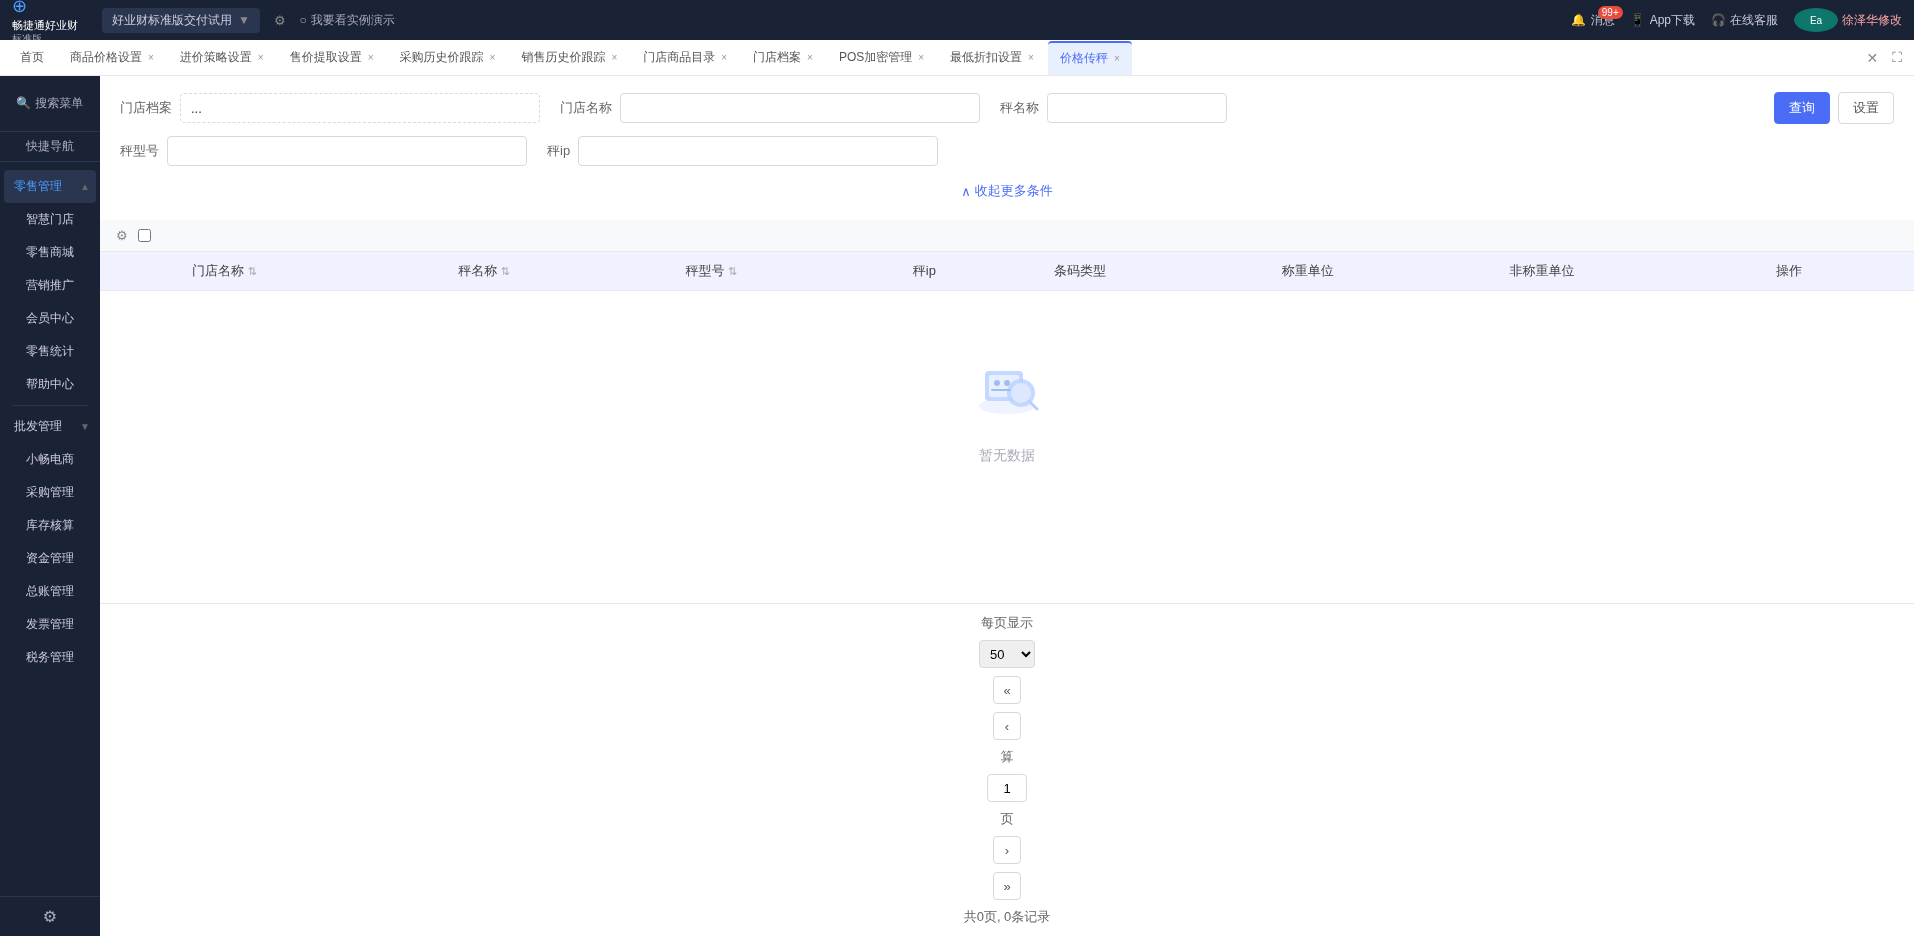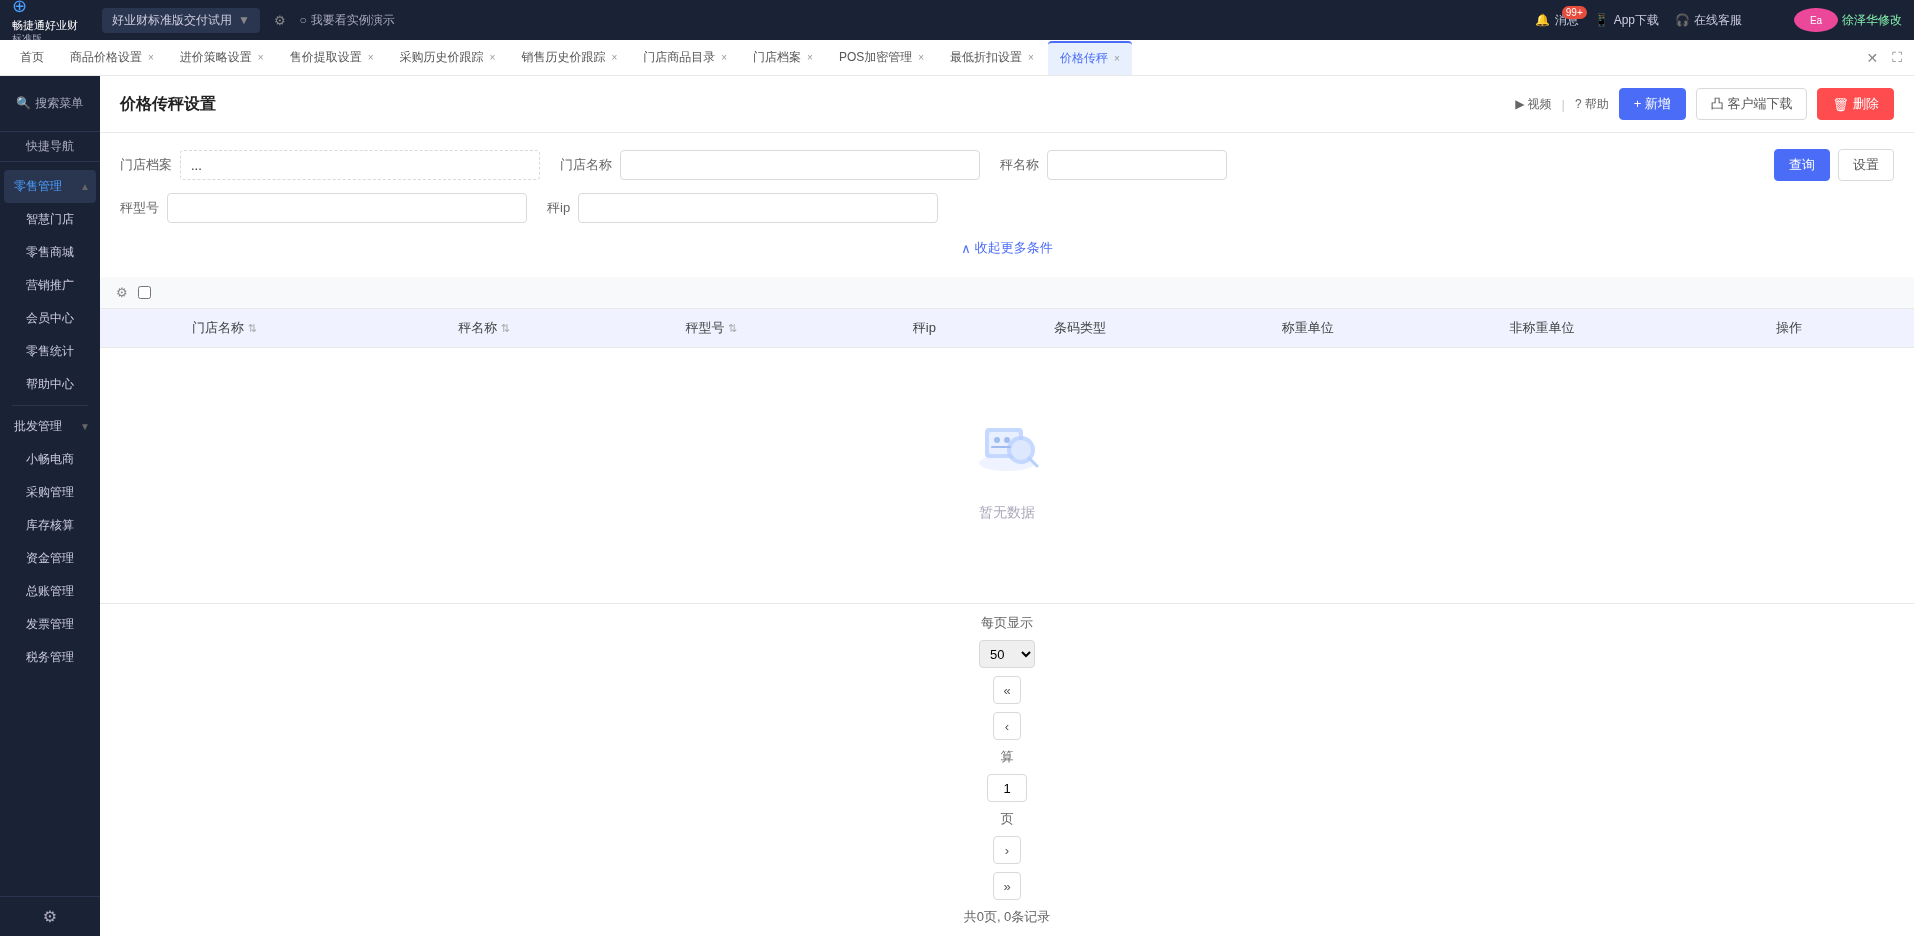--- a/index.html
+++ b/index.html
@@ -8,21 +8,21 @@
     
     .top-bar { height: 40px; background: #1a2236; display: flex; align-items: center; padding: 0 12px; gap: 10px; flex-shrink: 0; }
     .top-bar-logo { color: #fff; font-size: 12px; line-height: 1.3; min-width: 80px; }
     .top-bar-selector { background: #2a3550; border: none; color: #ccd; padding: 4px 10px; border-radius: 4px; font-size: 12px; display: flex; align-items: center; gap: 6px; cursor: pointer; }
     .top-bar-selector .arrow { color: #888; }
     .top-bar-settings { color: #888; cursor: pointer; padding: 4px; }
     .demo-link { color: #aab; font-size: 12px; display: flex; align-items: center; gap: 4px; cursor: pointer; }
     .top-bar-right { margin-left: auto; display: flex; align-items: center; gap: 16px; }
     .top-bar-right-item { display: flex; align-items: center; gap: 4px; color: #ccd; font-size: 12px; cursor: pointer; position: relative; }
     .badge { background: #e74c3c; color: #fff; font-size: 10px; padding: 1px 4px; border-radius: 8px; position: absolute; top: -6px; right: -8px; min-width: 18px; text-align: center; }
-    .user-name { color: #86efac; font-size: 12px; }
+    .user-name { color: #fca5a5; font-size: 12px; }
 
     
     .tab-bar { height: 36px; background: #fff; border-bottom: 1px solid #e8e8e8; display: flex; align-items: center; padding: 0 8px; gap: 2px; flex-shrink: 0; overflow: hidden; }
     .tab-item { padding: 6px 12px; font-size: 12px; color: #555; cursor: pointer; border-radius: 4px 4px 0 0; white-space: nowrap; display: flex; align-items: center; gap: 4px; height: 34px; }
     .tab-item.active { background: #e8f0fe; color: #4a6cf7; border-top: 2px solid #4a6cf7; }
     .tab-close { color: #999; font-size: 10px; cursor: pointer; margin-left: 2px; }
     .tab-bar-actions { margin-left: auto; display: flex; align-items: center; gap: 6px; }
     .tab-action-btn { background: none; border: none; color: #888; cursor: pointer; font-size: 14px; padding: 4px; }
 
     
@@ -117,21 +117,21 @@
     </div>
     <div class="top-bar-right-item">
       <span>📱</span>
       <span>App下载</span>
     </div>
     <div class="top-bar-right-item">
       <span>🎧</span>
       <span>在线客服</span>
     </div>
     <div class="top-bar-right-item">
-      <span style="width:44px;height:24px;background:#ec4899;border-radius:50%;display:inline-flex;align-items:center;justify-content:center;color:#fff;font-size:10px;margin-left:36px;">Ea</span>
+      <span style="width:44px;height:24px;background:#0f766e;border-radius:50%;display:inline-flex;align-items:center;justify-content:center;color:#fff;font-size:10px;">Ea</span>
       <span class="user-name">徐泽华修改</span>
     </div>
   </div>
 </div>
 
 <div class="tab-bar">
   <div class="tab-item">
     <span>首页</span>
   </div>
   <div class="tab-item">
@@ -240,40 +240,20 @@
         <span>税务管理</span>
       </div>
     </div>
     <div class="sidebar-bottom">
       <span class="sidebar-gear">⚙</span>
     </div>
   </div>
 
   <div class="content-area">
 
-    <div class="page-header">
-      <div class="page-title">价格传秤设置</div>
-      <div class="page-header-actions">
-        <div class="header-link">
-          <span>▶</span>
-          <span>视频</span>
-        </div>
-        <span class="header-separator">|</span>
-        <div class="header-link">
-          <span>?</span>
-          <span>帮助</span>
-        </div>
-        <button class="btn btn-primary">+ 新增</button>
-        <button class="btn btn-default">凸 客户端下载</button>
-        <button class="btn btn-danger">
-          <span>🗑</span>
-          <span>删除</span>
-        </button>
-      </div>
-    </div>
 
     <div class="search-form">
       <div class="form-row">
         <div class="form-item">
           <label class="form-label">门店档案</label>
           <input class="form-input form-input-dotted" type="text" value="..." placeholder="..." style="">
         </div>
         <div class="form-item">
           <label class="form-label">门店名称</label>
           <input class="form-input form-input-wide" type="text" style="">

